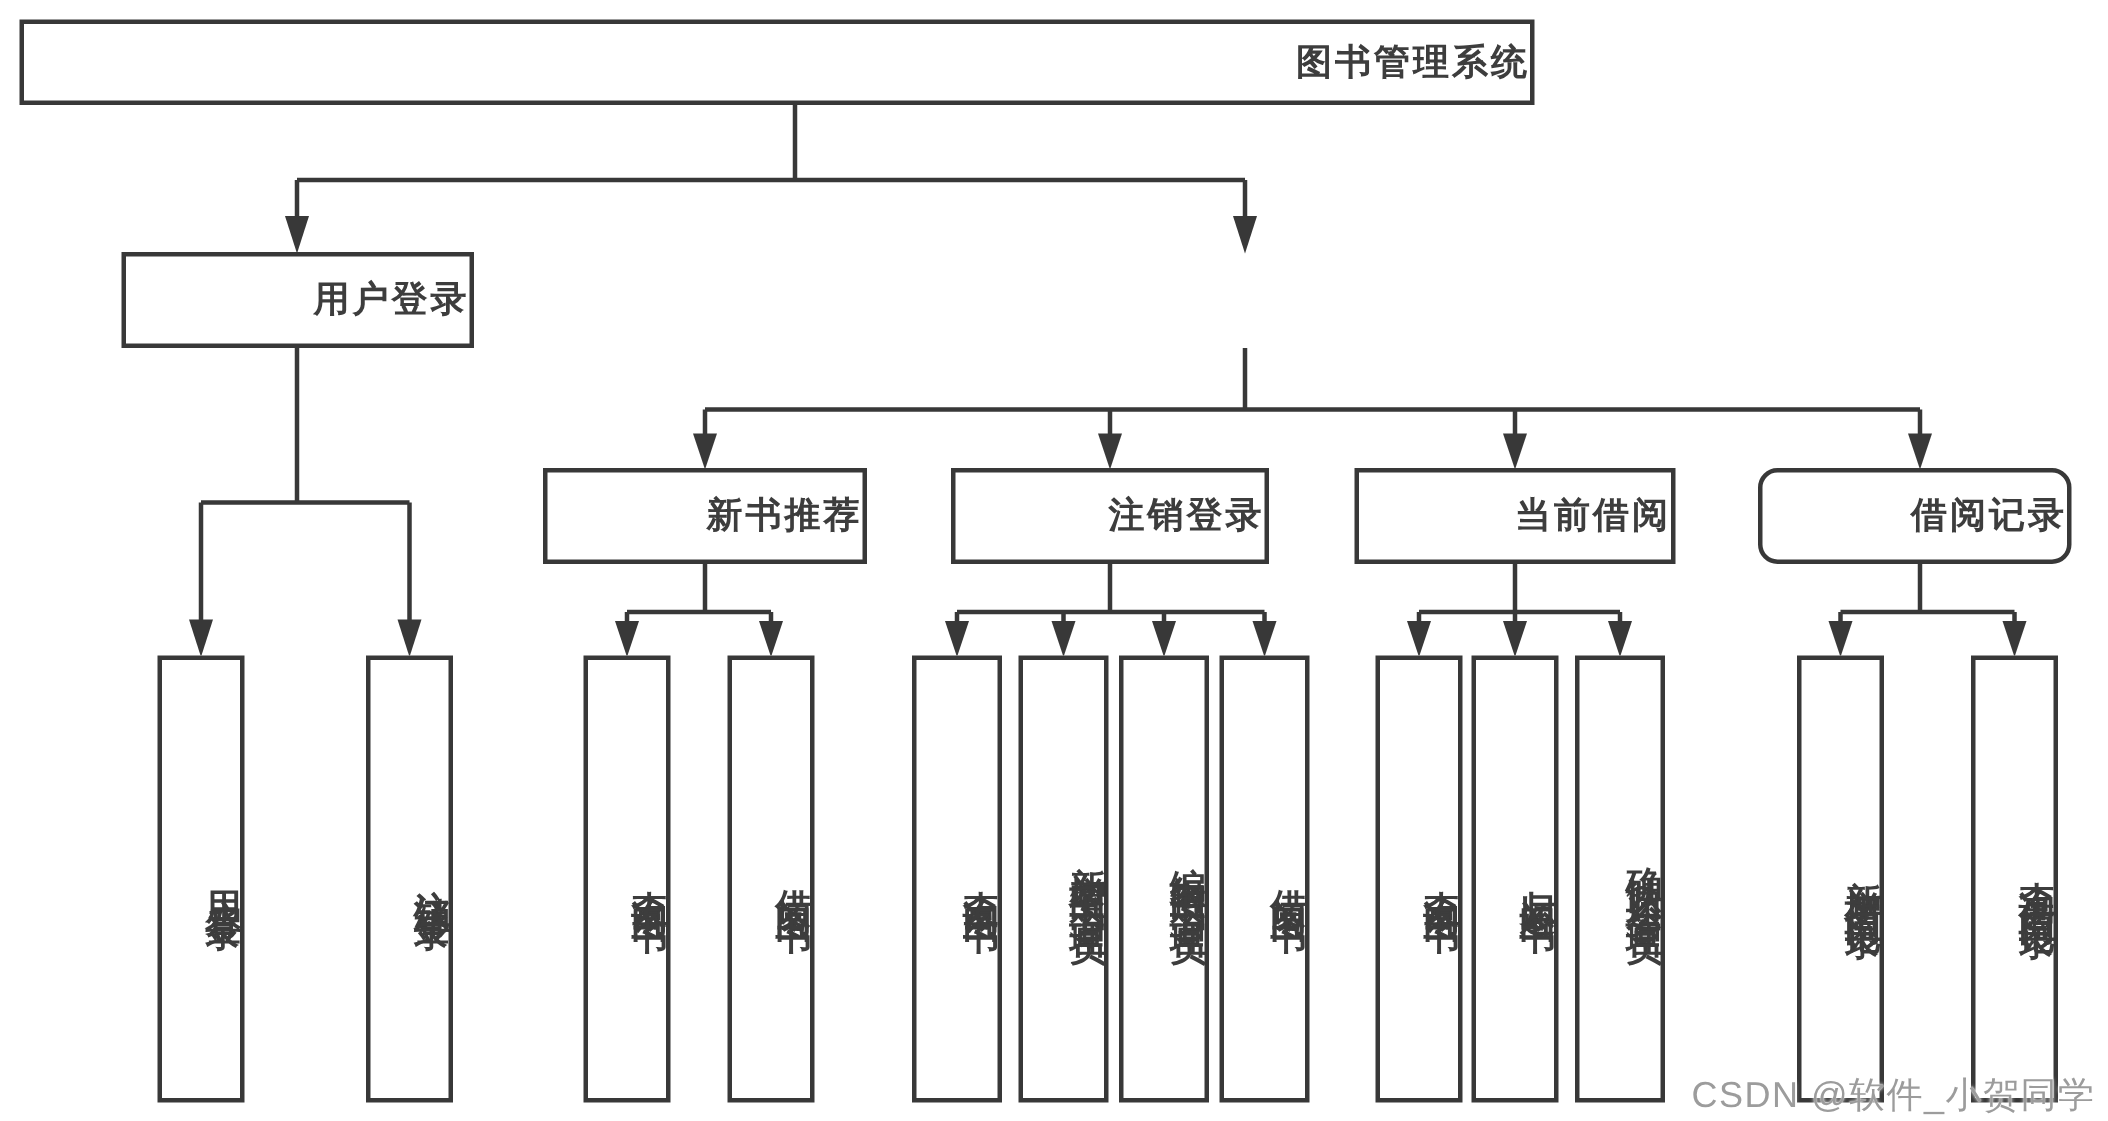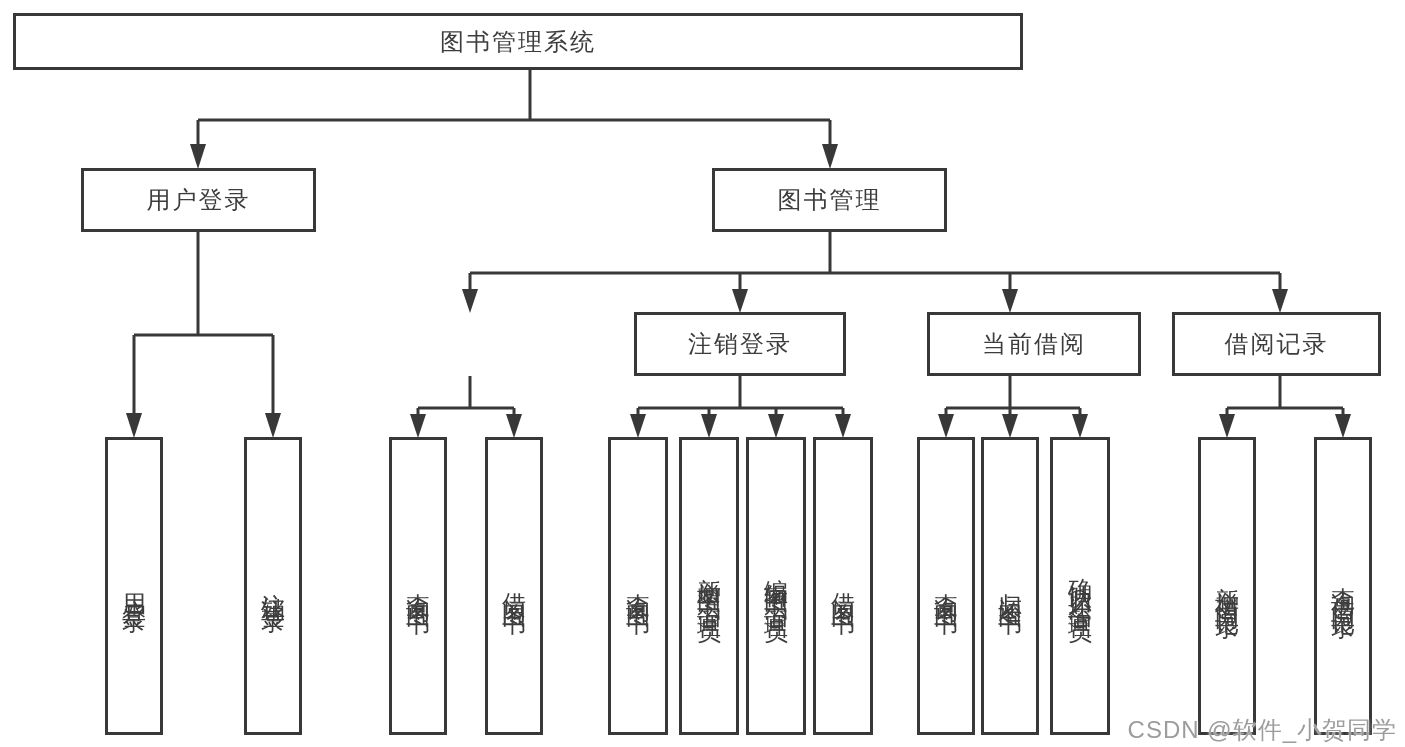--- a/index.html
+++ b/index.html
@@ -12,21 +12,22 @@
     overflow: hidden;
   }
   .connectors { position: absolute; left: 0; top: 0; }
   .node {
     position: absolute;
     box-sizing: border-box;
     border: 3px solid #383838;
     background: #ffffff;
     display: flex;
     align-items: center;
-    justify-content: center;
+    justify-content: flex-end;
+    font-weight: bold;
   }
   .node span {
     color: #3d3d3d;
     font-size: 24px;
     line-height: 1.15;
   }
   .hnode span { letter-spacing: 2px; white-space: nowrap; }
   .vnode span {
     writing-mode: vertical-rl;
     text-orientation: mixed;
@@ -89,31 +90,31 @@
     </g>
   </svg>
 
   <div class="node hnode" style="left:13px; top:13px; width:1010px; height:57px;">
     <span>图书管理系统</span>
   </div>
 
   <div class="node hnode" style="left:81px; top:168px; width:235px; height:64px;">
     <span>用户登录</span>
   </div>
-  <div class="node hnode" style="left:712px; top:168px; width:235px; height:64px;">
-    <span>图书管理</span>
+
+  <div class="node hnode" style="left:362px; top:312px; width:216px; height:64px;">
+    <span>新书推荐</span>
   </div>
-
   <div class="node hnode" style="left:634px; top:312px; width:212px; height:64px;">
     <span>注销登录</span>
   </div>
-  <div class="node hnode" style="left:903px; top:312px; width:214px; height:64px;margin-left:24px;">
+  <div class="node hnode" style="left:903px; top:312px; width:214px; height:64px;">
     <span>当前借阅</span>
   </div>
-  <div class="node hnode" style="left:1172px; top:312px; width:209px; height:64px;">
+  <div class="node hnode" style="left:1172px; top:312px; width:209px; height:64px;border-radius:13px;">
     <span>借阅记录</span>
   </div>
 
   <div class="node vnode" style="left:105px; top:437px; width:58px; height:298px;">
     <span>用户登录</span>
   </div>
   <div class="node vnode" style="left:244px; top:437px; width:58px; height:298px;">
     <span>注销登录</span>
   </div>
 

